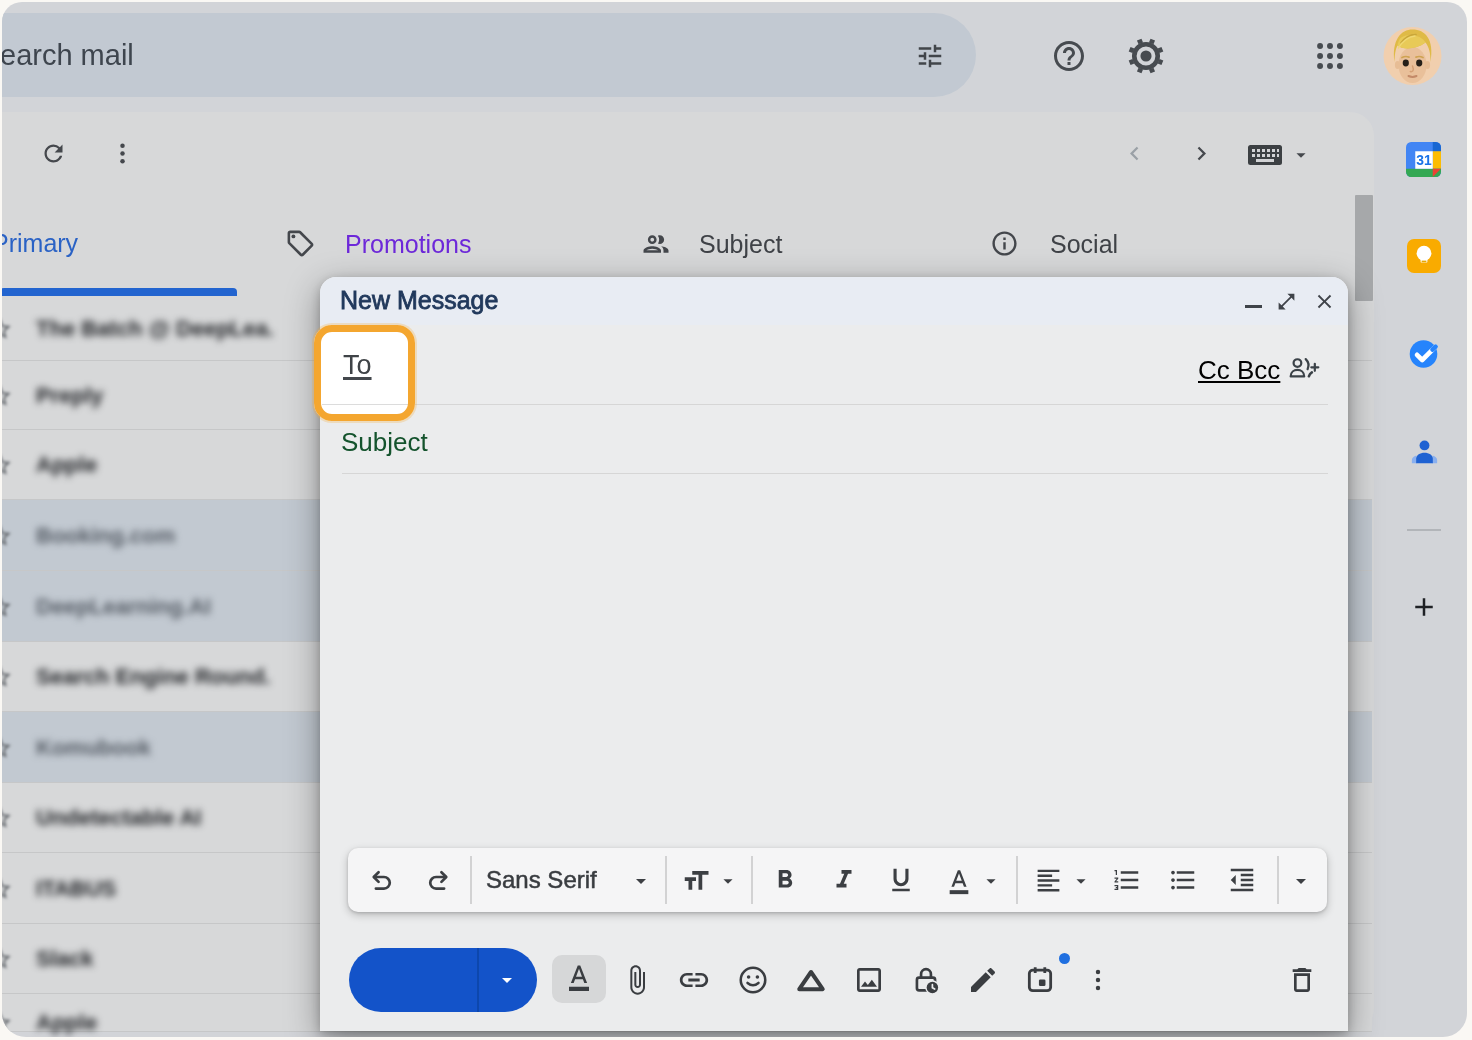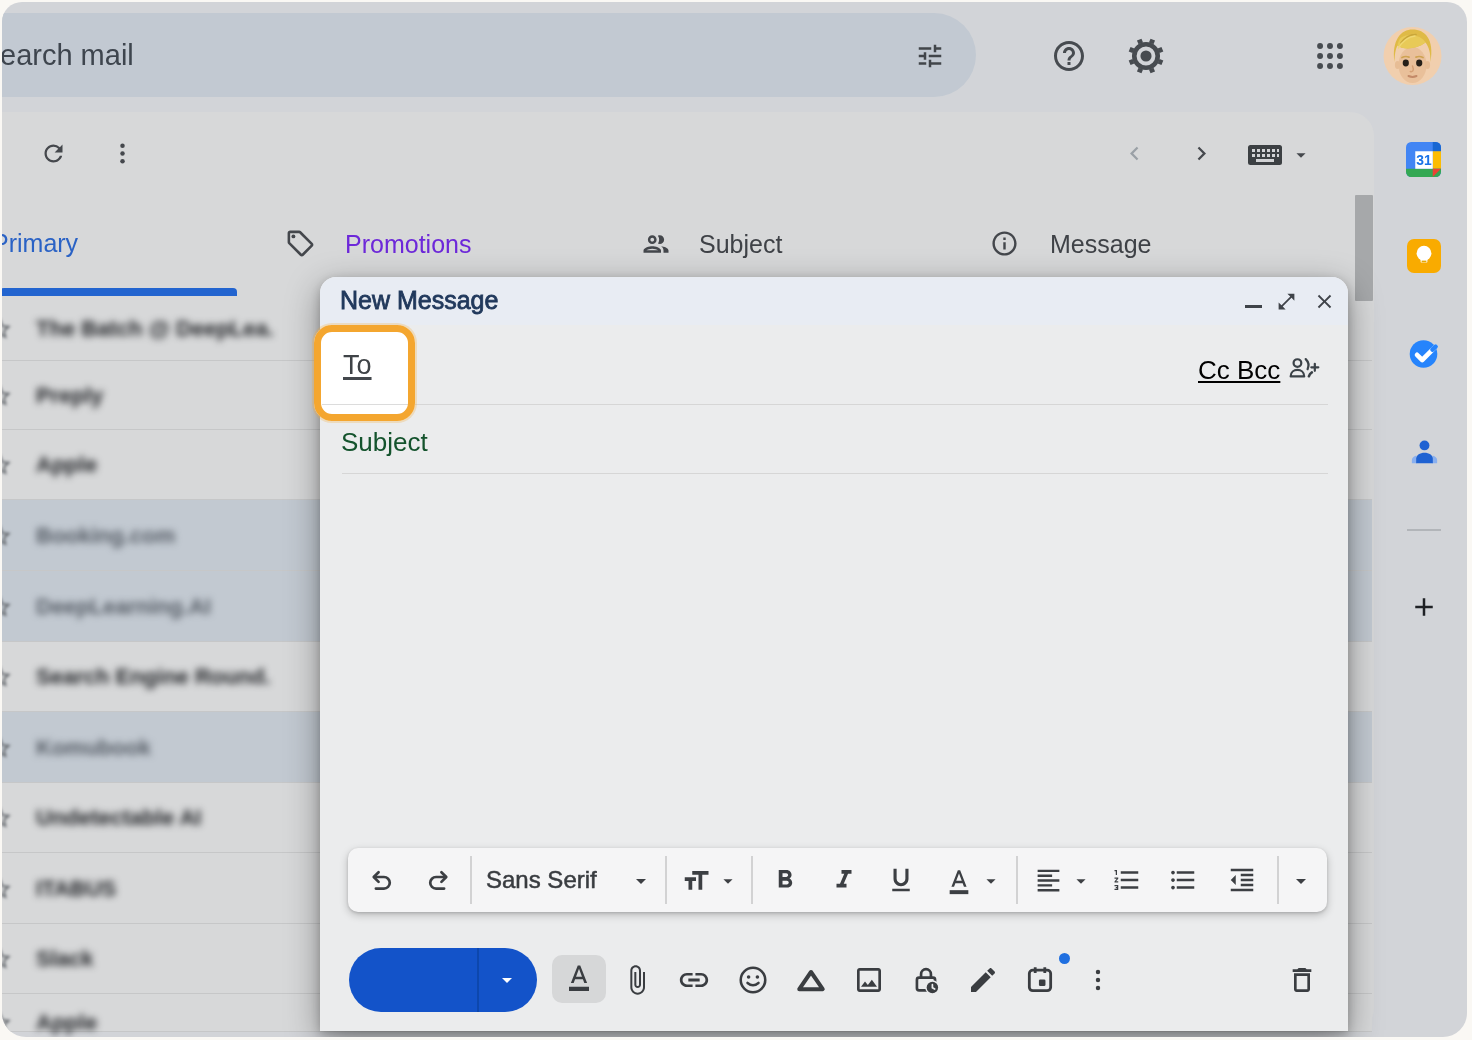--- a/index.html
+++ b/index.html
@@ -115,21 +115,21 @@
           <circle cx="6.5" cy="6.5" r="1.5"></circle>
         </svg>
   <div class="abs" style="left:345px;top:230px;font-size:25px;color:#6d28d9;">Promotions</div>
   <svg class="abs" style="left:641px;top:229px" width="30" height="30" viewBox="0 0 24 24" fill="#44474c">
           <path d="M9 13.75c-2.34 0-7 1.17-7 3.5V19h14v-1.75c0-2.33-4.66-3.5-7-3.5zM4.34 17c.84-.58 2.87-1.25 4.66-1.25s3.82.67 4.66 1.25H4.34zM9 12c1.93 0 3.5-1.57 3.5-3.5S10.93 5 9 5 5.5 6.57 5.5 8.5 7.07 12 9 12zm0-5c.83 0 1.5.67 1.5 1.5S9.83 10 9 10s-1.5-.67-1.5-1.5S8.17 7 9 7zm7.04 6.81c1.16.84 1.96 1.96 1.96 3.44V19h4v-1.75c0-2.02-3.5-3.17-5.96-3.44zM15 12c1.93 0 3.5-1.57 3.5-3.5S16.93 5 15 5c-.54 0-1.04.13-1.5.35.63.89 1 1.98 1 3.15s-.37 2.26-1 3.15c.46.22.96.35 1.5.35z"></path>
         </svg>
   <div class="abs" style="left:699px;top:230px;font-size:25px;color:#3f4247;">Subject</div>
   <svg class="abs" style="left:990px;top:229px" width="29" height="29" viewBox="0 0 24 24" fill="#44474c">
           <path d="M11 7h2v2h-2zm0 4h2v6h-2zm1-9C6.48 2 2 6.48 2 12s4.48 10 10 10 10-4.48 10-10S17.52 2 12 2zm0 18c-4.41 0-8-3.59-8-8s3.59-8 8-8 8 3.59 8 8-3.59 8-8 8z"></path>
         </svg>
-  <div class="abs" style="left:1050px;top:230px;font-size:25px;color:#3f4247;">Message</div>
+  <div class="abs" style="left:1050px;top:230px;font-size:25px;color:#3f4247;">Social</div>
 
   <div class="abs" style="left:0;top:296px;width:1372px;height:65px;background:#d7d8d9;border-bottom:1px solid #c6c7c8;box-sizing:border-box;">
           <div class="abs" style="left:-13px;top:19.5px;"><svg width="26" height="26" viewBox="0 0 24 24" fill="#62666b" style="filter:blur(1.5px)">
               <path d="M22 9.24l-7.19-.62L12 2 9.19 8.63 2 9.24l5.46 4.73L5.82 21 12 17.27 18.18 21l-1.63-7.03L22 9.24zM12 15.4l-3.76 2.27 1-4.28-3.32-2.88 4.38-.38L12 6.1l1.71 4.04 4.38.38-3.32 2.88 1 4.28L12 15.4z"></path>
             </svg></div>
           <div class="abs" style="left:36px;top:19.5px;font-size:22px;font-weight:bold;color:#1f2125;filter:blur(3.5px);white-space:nowrap;">The Batch @ DeepLea.</div>
         </div>
         <div class="abs" style="left:0;top:361px;width:1372px;height:69px;background:#d7d8d9;border-bottom:1px solid #c6c7c8;box-sizing:border-box;">
           <div class="abs" style="left:-13px;top:21.5px;"><svg width="26" height="26" viewBox="0 0 24 24" fill="#62666b" style="filter:blur(1.5px)">
               <path d="M22 9.24l-7.19-.62L12 2 9.19 8.63 2 9.24l5.46 4.73L5.82 21 12 17.27 18.18 21l-1.63-7.03L22 9.24zM12 15.4l-3.76 2.27 1-4.28-3.32-2.88 4.38-.38L12 6.1l1.71 4.04 4.38.38-3.32 2.88 1 4.28L12 15.4z"></path>

